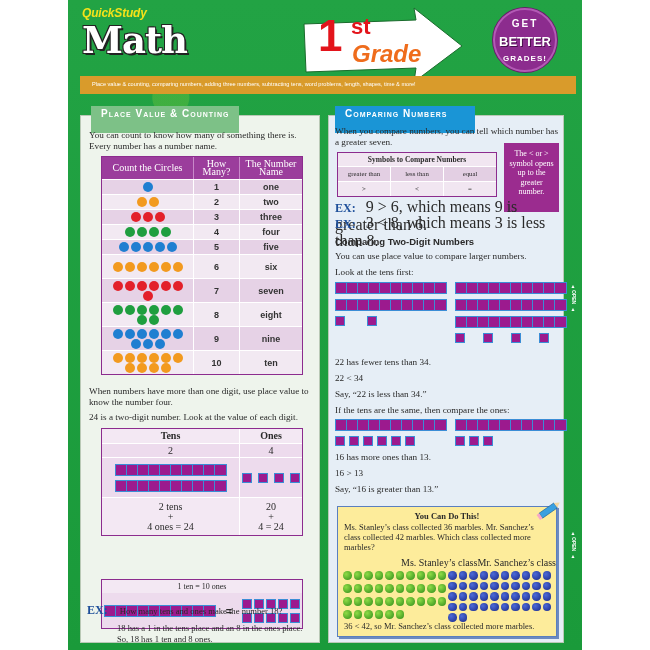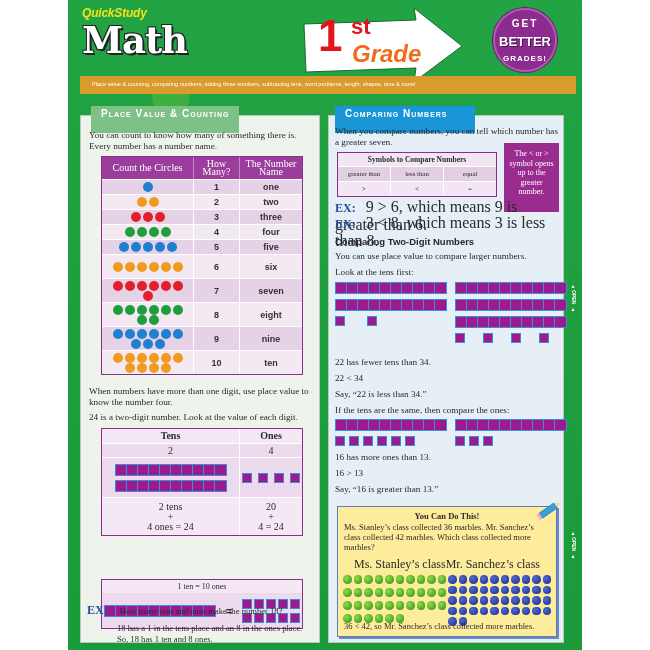--- a/index.html
+++ b/index.html
@@ -534,21 +534,21 @@
         <svg width="26" height="22" viewBox="0 0 26 22">
             <g transform="rotate(-35 13 11)">
               <rect x="3" y="8" width="18" height="6" fill="#3aa0e0" stroke="#1d5f95" stroke-width="0.6"></rect>
               <polygon points="21,8 26,11 21,14" fill="#f3d7a0"></polygon>
               <rect x="0" y="8" width="3" height="6" fill="#f8a7c7"></rect>
             </g>
           </svg>
       </div>
       <div style="text-align:center; font-weight:bold; font-size:8.5px; margin-top:4px;">You Can Do This!</div>
       <p class="txt" style="font-size:8.5px; line-height:10px; margin:1px 8px 0 6px;">Ms. Stanley’s class collected 36 marbles. Mr. Sanchez’s class collected 42 marbles. Which class collected more marbles?</p>
-      <div style="display:flex; justify-content:center; font-size:12px; margin-top:5px;">
+      <div style="display:flex; justify-content:flex-end; font-size:10px; margin-top:5px;">
         <span>Ms. Stanley’s class</span>
         <span>Mr. Sanchez’s class</span>
       </div>
       <div style="display:flex; justify-content:space-between; padding:2px 4px 0;">
         <div class="mgrid" id="marbles-green">
             <span class="marble g"></span>
             <span class="marble g"></span>
             <span class="marble g"></span>
             <span class="marble g"></span>
             <span class="marble g"></span>

